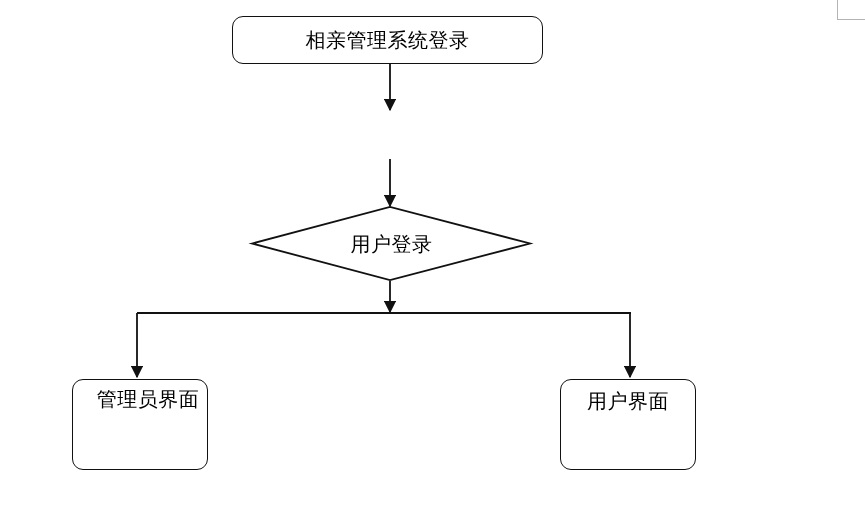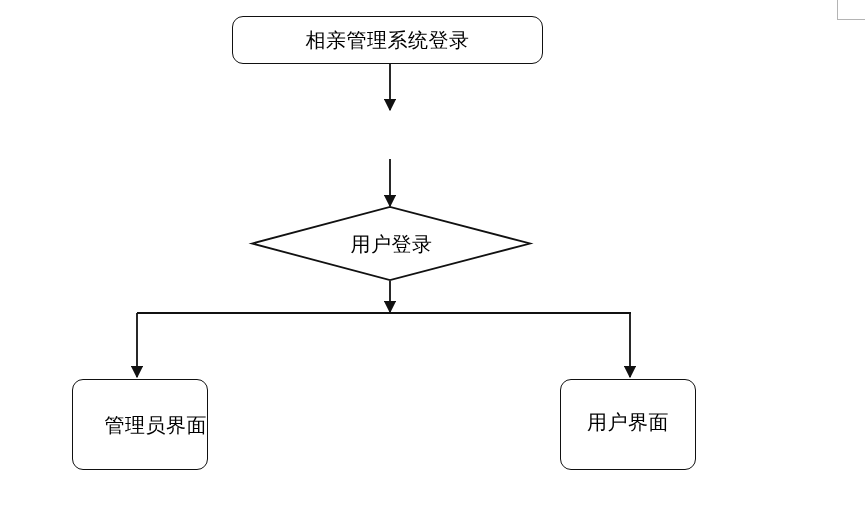--- a/index.html
+++ b/index.html
@@ -41,29 +41,29 @@
   .node.rounded {
     border-radius: 11px;
   }
   .node.center {
     align-items: center;
     justify-content: center;
     text-align: center;
   }
   .node.topleft {
     align-items: flex-start;
-    justify-content: flex-end;
+    justify-content: center;
     text-align: left;
-    padding: 28px 0 0 16px;
+    padding: 2px 0 0 16px;
   }
   .node.topcenter {
     align-items: flex-start;
     justify-content: center;
     text-align: center;
-    padding-top: 25px;
+    padding-top: 4px;
   }
   #node-start   { left: 232px; top: 16px;  width: 311px; height: 48px; }
   #node-login   { left: 318px; top: 111px; width: 146px; height: 48px; }
   #node-admin   { left: 72px;  top: 379px; width: 136px; height: 91px; }
   #node-user    { left: 560px; top: 379px; width: 136px; height: 91px; }
 
   .diamond-label {
     position: absolute;
     left: 252px;
     top: 207px;

